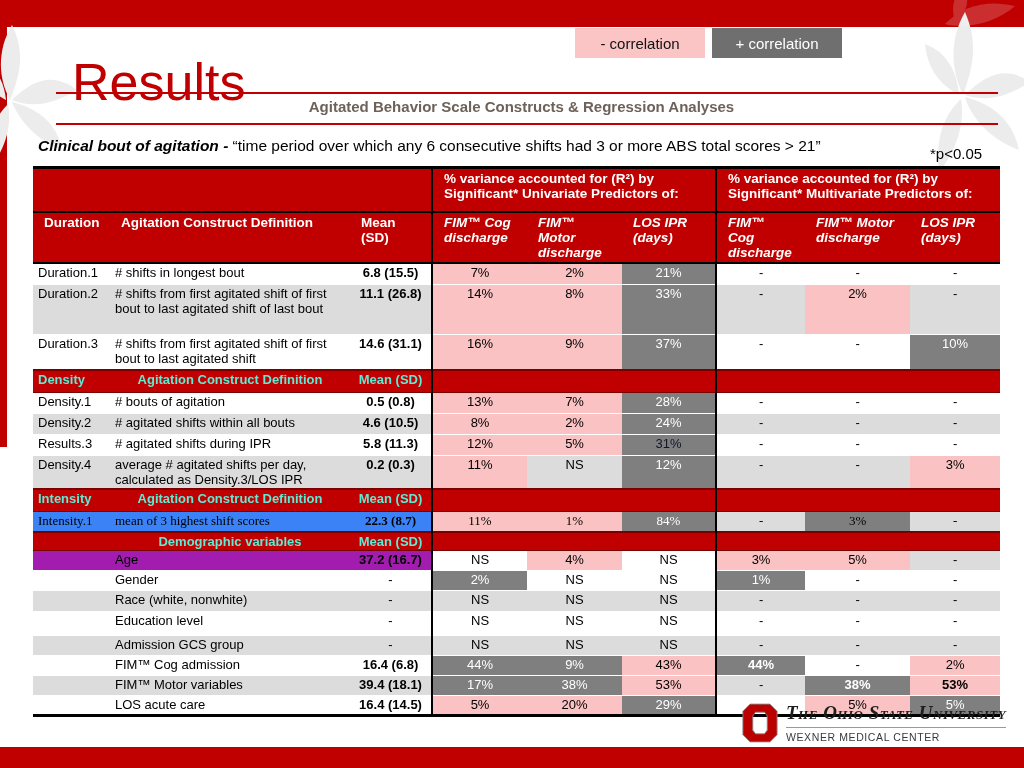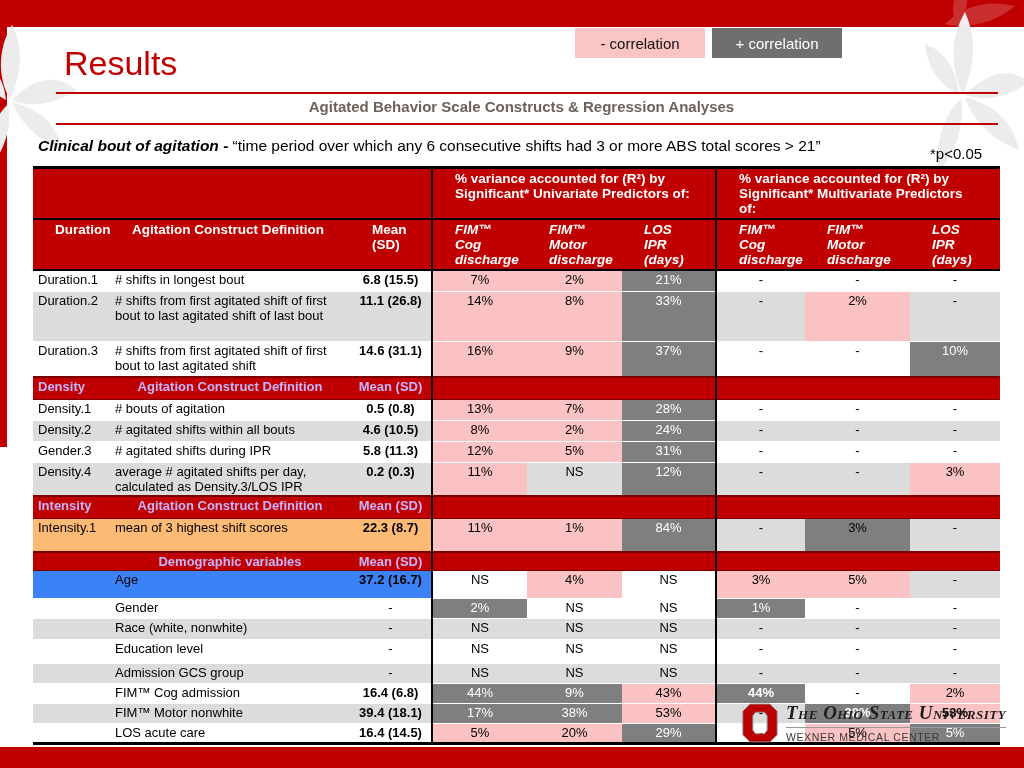--- a/index.html
+++ b/index.html
@@ -3,51 +3,51 @@
 <meta charset="utf-8">
 <style>
   html,body{margin:0;padding:0;background:#fff;}
   .slide{position:relative;width:1024px;height:768px;overflow:hidden;background:#fff;
          font-family:"Liberation Sans", sans-serif;color:#000;}
   .top-bar{position:absolute;left:0;top:0;width:1024px;height:27px;background:#C00000;}
   .bottom-bar{position:absolute;left:0;top:747px;width:1024px;height:21px;background:#C00000;}
   .left-strip{position:absolute;left:0;top:27px;width:7px;height:420px;background:#C00000;}
   .leaf{position:absolute;pointer-events:none;}
 
-  .page-title{position:absolute;left:60px;top:40px;font-size:34px;color:#C00000;
-              font-weight:normal;margin:4px;letter-spacing:0;}
+  .page-title{position:absolute;left:60px;top:40px;font-size:52px;color:#C00000;
+              font-weight:normal;margin:12px;letter-spacing:0;}
   .rule1{position:absolute;left:56px;top:92px;width:942px;height:2px;background:#C00000;}
   .rule2{position:absolute;left:56px;top:123px;width:942px;height:1.5px;background:#C00000;}
   .subtitle{position:absolute;left:39px;top:98px;width:965px;text-align:center;
             font-size:15px;font-weight:bold;color:#6e6159;}
   .legend{position:absolute;left:575px;top:28px;display:flex;gap:7px;}
   .legend .box{width:130px;height:30px;display:flex;align-items:center;justify-content:center;
                font-size:15px;}
   .legend .pos{background:#6f6f6f;color:#fff;}
   .legend .neg{background:#FBC5C5;color:#111;}
   .clinical-line{position:absolute;left:38px;top:137px;font-size:15.5px;width:900px;}
   .clinical-line .term{font-weight:bold;font-style:italic;}
   .p-note{position:absolute;left:930px;top:145px;font-size:15px;}
 
   .table-wrap{position:absolute;left:33px;top:166px;width:970px;}
   table.results{border-collapse:collapse;table-layout:fixed;width:967px;
                 border-top:3px solid #000;border-bottom:3px solid #000;}
-  table.results th{background:#C00000;color:#fff;font-size:13.5px;padding:2px 22px;
+  table.results th{background:#C00000;color:#fff;font-size:13.5px;padding:2px 11px;
                    vertical-align:top;text-align:left;font-weight:bold;}
   tr.gh-row th{border-bottom:2.5px solid #000;height:38px;}
   tr.ch-row th{border-bottom:2.5px solid #000;height:38px;}
   th.ch-def,th.ch-mean{text-align:center;}
   th.pred{font-style:italic;font-weight:normal;font-size:13px;}
   table.results td{font-size:13px;padding:1px 5px;border-top:1px solid #fff;vertical-align:top;}
   td.lbl{padding-left:4px;}
   td.def{padding-left:8px;}
   td.mean{text-align:center;}
   td.val{text-align:center;}
   .b{font-weight:bold;}
-  tr.sec td{background:#C00000;color:#c4b5fd;font-weight:bold;
+  tr.sec td{background:#C00000;color:#5eead4;font-weight:bold;
             border-top:2px solid #7a0000;border-bottom:1px solid #7a0000;}
   tr.sec td.def, tr.sec td.mean{text-align:center;}
   .blk-l{border-left:2.5px solid #000 !important;}
 
   .osu-footer{position:absolute;left:742px;top:702px;width:266px;display:flex;align-items:flex-start;}
   .osu-text{margin-left:8px;}
   .osu-name{font-family:"Liberation Serif", serif;font-weight:bold;font-size:19px;
             color:#1d1d1d;letter-spacing:.5px;white-space:nowrap;font-style:italic;}
   .osu-line{height:1px;background:#9a9a9a;margin:3px 0 3px 0;}
   .osu-div{font-size:10.5px;color:#3a3a3a;letter-spacing:.6px;}
@@ -191,26 +191,26 @@
             <td class="def"># agitated shifts within all bouts</td>
             <td class="mean b">4.6 (10.5)</td>
             <td class="val blk-l" style="background: rgb(250, 194, 194); color: rgb(0, 0, 0);">8%</td>
             <td class="val" style="background: rgb(250, 194, 194); color: rgb(0, 0, 0);">2%</td>
             <td class="val" style="background: rgb(127, 127, 127); color: rgb(255, 255, 255);">24%</td>
             <td class="val blk-l" style="background: rgb(220, 220, 220); color: rgb(0, 0, 0);">-</td>
             <td class="val" style="background: rgb(220, 220, 220); color: rgb(0, 0, 0);">-</td>
             <td class="val" style="background: rgb(220, 220, 220); color: rgb(0, 0, 0);">-</td>
           </tr>
           <tr style="height: 21px; background: rgb(255, 255, 255);">
-            <td class="lbl">Gender.3</td>
+            <td class="lbl">Results.3</td>
             <td class="def"># agitated shifts during IPR</td>
             <td class="mean b">5.8 (11.3)</td>
             <td class="val blk-l" style="background: rgb(250, 194, 194); color: rgb(0, 0, 0);">12%</td>
             <td class="val" style="background: rgb(250, 194, 194); color: rgb(0, 0, 0);">5%</td>
-            <td class="val" style="background: rgb(127, 127, 127); color: #ffffff;">31%</td>
+            <td class="val" style="background: rgb(127, 127, 127); color: #0f172a;">31%</td>
             <td class="val blk-l" style="background: rgb(255, 255, 255); color: rgb(0, 0, 0);">-</td>
             <td class="val" style="background: rgb(255, 255, 255); color: rgb(0, 0, 0);">-</td>
             <td class="val" style="background: rgb(255, 255, 255); color: rgb(0, 0, 0);">-</td>
           </tr>
           <tr style="height: 34px; background: rgb(220, 220, 220);">
             <td class="lbl">Density.4</td>
             <td class="def">average # agitated shifts per day, calculated as Density.3/LOS IPR</td>
             <td class="mean b">0.2 (0.3)</td>
             <td class="val blk-l" style="background: rgb(250, 194, 194); color: rgb(0, 0, 0);">11%</td>
             <td class="val" style="background: rgb(220, 220, 220); color: rgb(0, 0, 0);">NS</td>
@@ -223,21 +223,21 @@
             <td class="lbl">Intensity</td>
             <td class="def">Agitation Construct Definition</td>
             <td class="mean">Mean (SD)</td>
             <td class="val blk-l"></td>
             <td class="val"></td>
             <td class="val"></td>
             <td class="val blk-l"></td>
             <td class="val"></td>
             <td class="val"></td>
           </tr>
-          <tr style="height: 34px; background: #fdba74;">
+          <tr style="height: 21px; background: #3b82f6; font-family: Liberation Serif, serif;">
             <td class="lbl">Intensity.1</td>
             <td class="def">mean of 3 highest shift scores</td>
             <td class="mean b">22.3 (8.7)</td>
             <td class="val blk-l" style="background: rgb(250, 194, 194); color: rgb(0, 0, 0);">11%</td>
             <td class="val" style="background: rgb(250, 194, 194); color: rgb(0, 0, 0);">1%</td>
             <td class="val" style="background: rgb(127, 127, 127); color: rgb(255, 255, 255);">84%</td>
             <td class="val blk-l" style="background: rgb(220, 220, 220); color: rgb(0, 0, 0);">-</td>
             <td class="val" style="background: rgb(127, 127, 127); color: rgb(0, 0, 0);">3%</td>
             <td class="val" style="background: rgb(220, 220, 220); color: rgb(0, 0, 0);">-</td>
           </tr>
@@ -245,21 +245,21 @@
             <td class="lbl"></td>
             <td class="def">Demographic variables</td>
             <td class="mean">Mean (SD)</td>
             <td class="val blk-l"></td>
             <td class="val"></td>
             <td class="val"></td>
             <td class="val blk-l"></td>
             <td class="val"></td>
             <td class="val"></td>
           </tr>
-          <tr style="height: 28px; background: #3b82f6;">
+          <tr style="height: 20px; background: #a21caf;">
             <td class="lbl"></td>
             <td class="def">Age</td>
             <td class="mean b">37.2 (16.7)</td>
             <td class="val blk-l" style="background: rgb(255, 255, 255); color: rgb(0, 0, 0);">NS</td>
             <td class="val" style="background: rgb(250, 194, 194); color: rgb(0, 0, 0);">4%</td>
             <td class="val" style="background: rgb(255, 255, 255); color: rgb(0, 0, 0);">NS</td>
             <td class="val blk-l" style="background: rgb(250, 194, 194); color: rgb(0, 0, 0);">3%</td>
             <td class="val" style="background: rgb(250, 194, 194); color: rgb(0, 0, 0);">5%</td>
             <td class="val" style="background: rgb(220, 220, 220); color: rgb(0, 0, 0);">-</td>
           </tr>
@@ -313,21 +313,21 @@
             <td class="mean b">16.4 (6.8)</td>
             <td class="val blk-l" style="background: rgb(127, 127, 127); color: rgb(255, 255, 255);">44%</td>
             <td class="val" style="background: rgb(127, 127, 127); color: rgb(255, 255, 255);">9%</td>
             <td class="val" style="background: rgb(250, 194, 194); color: rgb(0, 0, 0);">43%</td>
             <td class="val blk-l b" style="background: rgb(127, 127, 127); color: rgb(255, 255, 255);">44%</td>
             <td class="val" style="background: rgb(255, 255, 255); color: rgb(0, 0, 0);">-</td>
             <td class="val" style="background: rgb(250, 194, 194); color: rgb(0, 0, 0);">2%</td>
           </tr>
           <tr style="height: 20px; background: rgb(220, 220, 220);">
             <td class="lbl"></td>
-            <td class="def">FIM™ Motor nonwhite</td>
+            <td class="def">FIM™ Motor variables</td>
             <td class="mean b">39.4 (18.1)</td>
             <td class="val blk-l" style="background: rgb(127, 127, 127); color: rgb(255, 255, 255);">17%</td>
             <td class="val" style="background: rgb(127, 127, 127); color: rgb(255, 255, 255);">38%</td>
             <td class="val" style="background: rgb(250, 194, 194); color: rgb(0, 0, 0);">53%</td>
             <td class="val blk-l" style="background: rgb(220, 220, 220); color: rgb(0, 0, 0);">-</td>
             <td class="val b" style="background: rgb(127, 127, 127); color: rgb(255, 255, 255);">38%</td>
             <td class="val b" style="background: rgb(250, 194, 194); color: rgb(0, 0, 0);">53%</td>
           </tr>
           <tr style="height: 20px; background: rgb(255, 255, 255);">
             <td class="lbl"></td>

